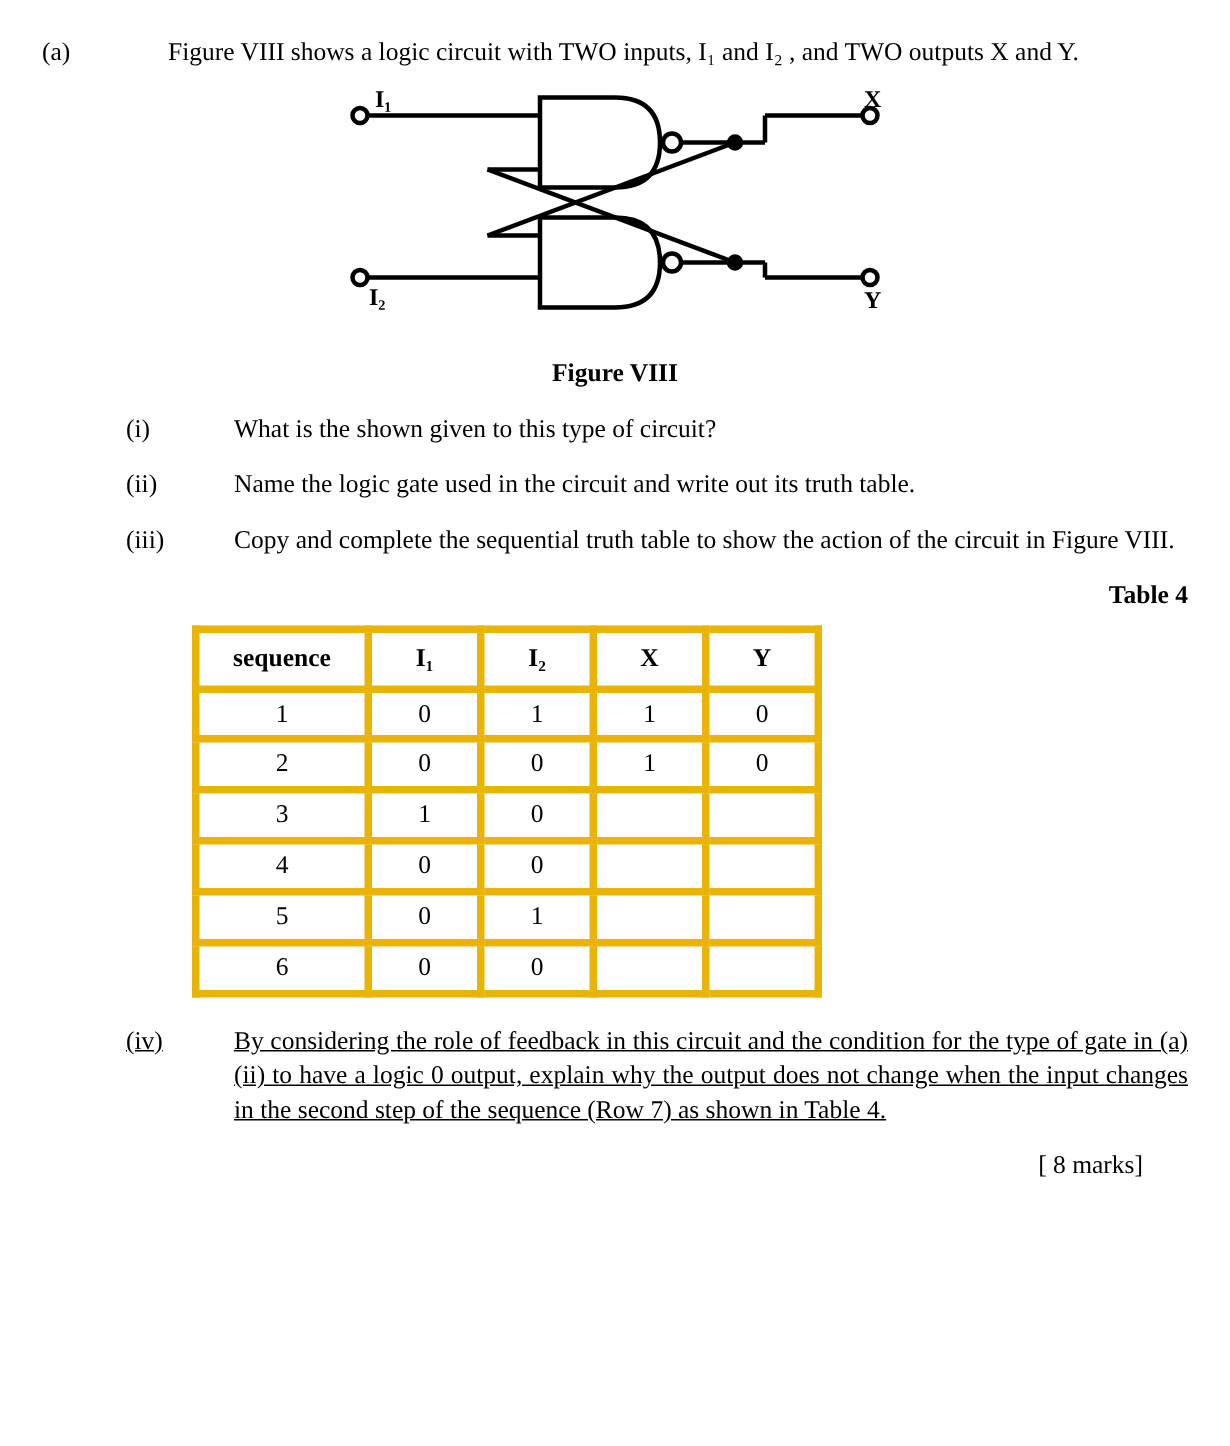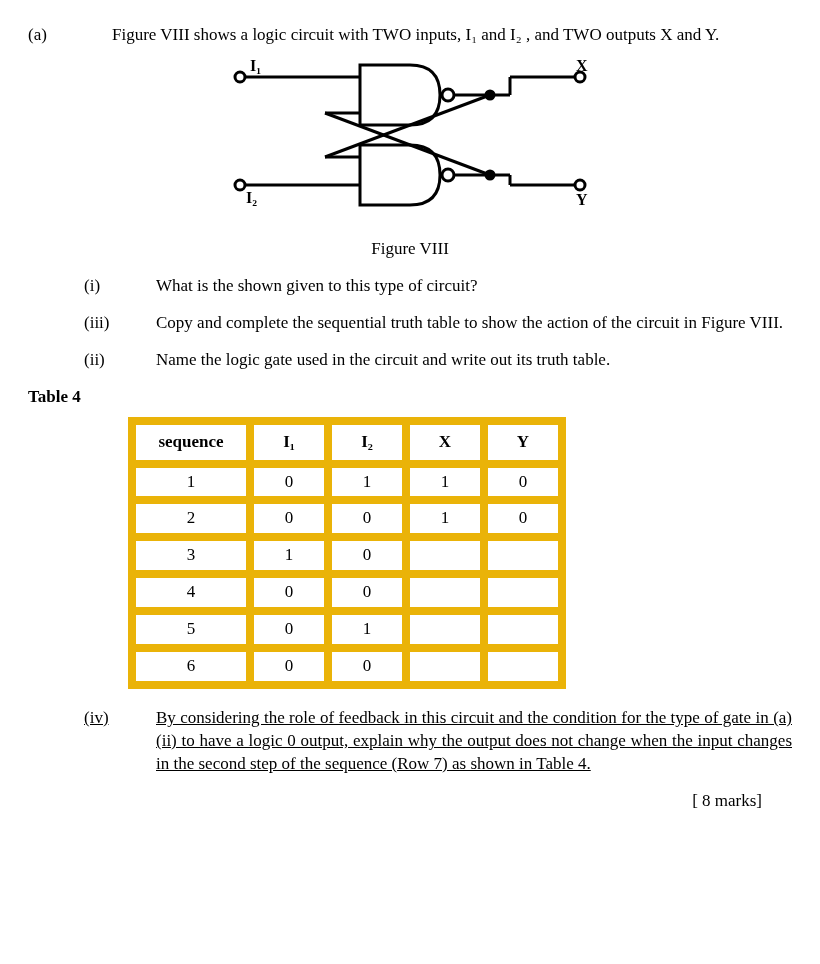--- a/index.html
+++ b/index.html
@@ -29,34 +29,34 @@
   }
   .content {
     flex: 1;
     margin-left: 28px;
   }
   .figure-wrap {
     margin: 8px 0 12px 0;
     text-align: center;
   }
   .figure-caption {
-    font-weight: normal;
+    font-weight: bold;
     margin-top: 6px;
   }
   .table-caption {
     font-weight: bold;
-    text-align: left;
+    text-align: right;
     margin: 14px 0 8px 0;
   }
   table.truth {
     border-collapse: collapse;
     margin: 0 0 0 100px;
   }
   table.truth th, table.truth td {
-    border: 8px solid #eab308;
+    border: 5px solid #eab308;
     text-align: center;
     font-size: 17px;
     padding: 3px 0;
   }
   table.truth th {
     font-weight: bold;
     padding: 6px 0;
   }
   .col-seq { width: 110px; }
   .col-i   { width: 70px; }
@@ -134,27 +134,27 @@
 </div>
 
 <div class="sub-block">
 
   <div class="sub-row">
     <div class="label-roman">(i)</div>
     <div class="content">What is the shown given to this type of circuit?</div>
   </div>
 
   <div class="sub-row">
+    <div class="label-roman">(ii)</div>
+    <div class="content">Name the logic gate used in the circuit and write out its truth table.</div>
+  </div>
+
+  <div class="sub-row">
     <div class="label-roman">(iii)</div>
     <div class="content">Copy and complete the sequential truth table to show the action of the circuit in Figure VIII.</div>
-  </div>
-
-  <div class="sub-row">
-    <div class="label-roman">(ii)</div>
-    <div class="content">Name the logic gate used in the circuit and write out its truth table.</div>
   </div>
 </div>
 
 <div class="table-caption">Table 4</div>
 
 <table class="truth">
   <thead>
     <tr>
       <th class="col-seq">sequence</th>
       <th class="col-i">I₁</th>

